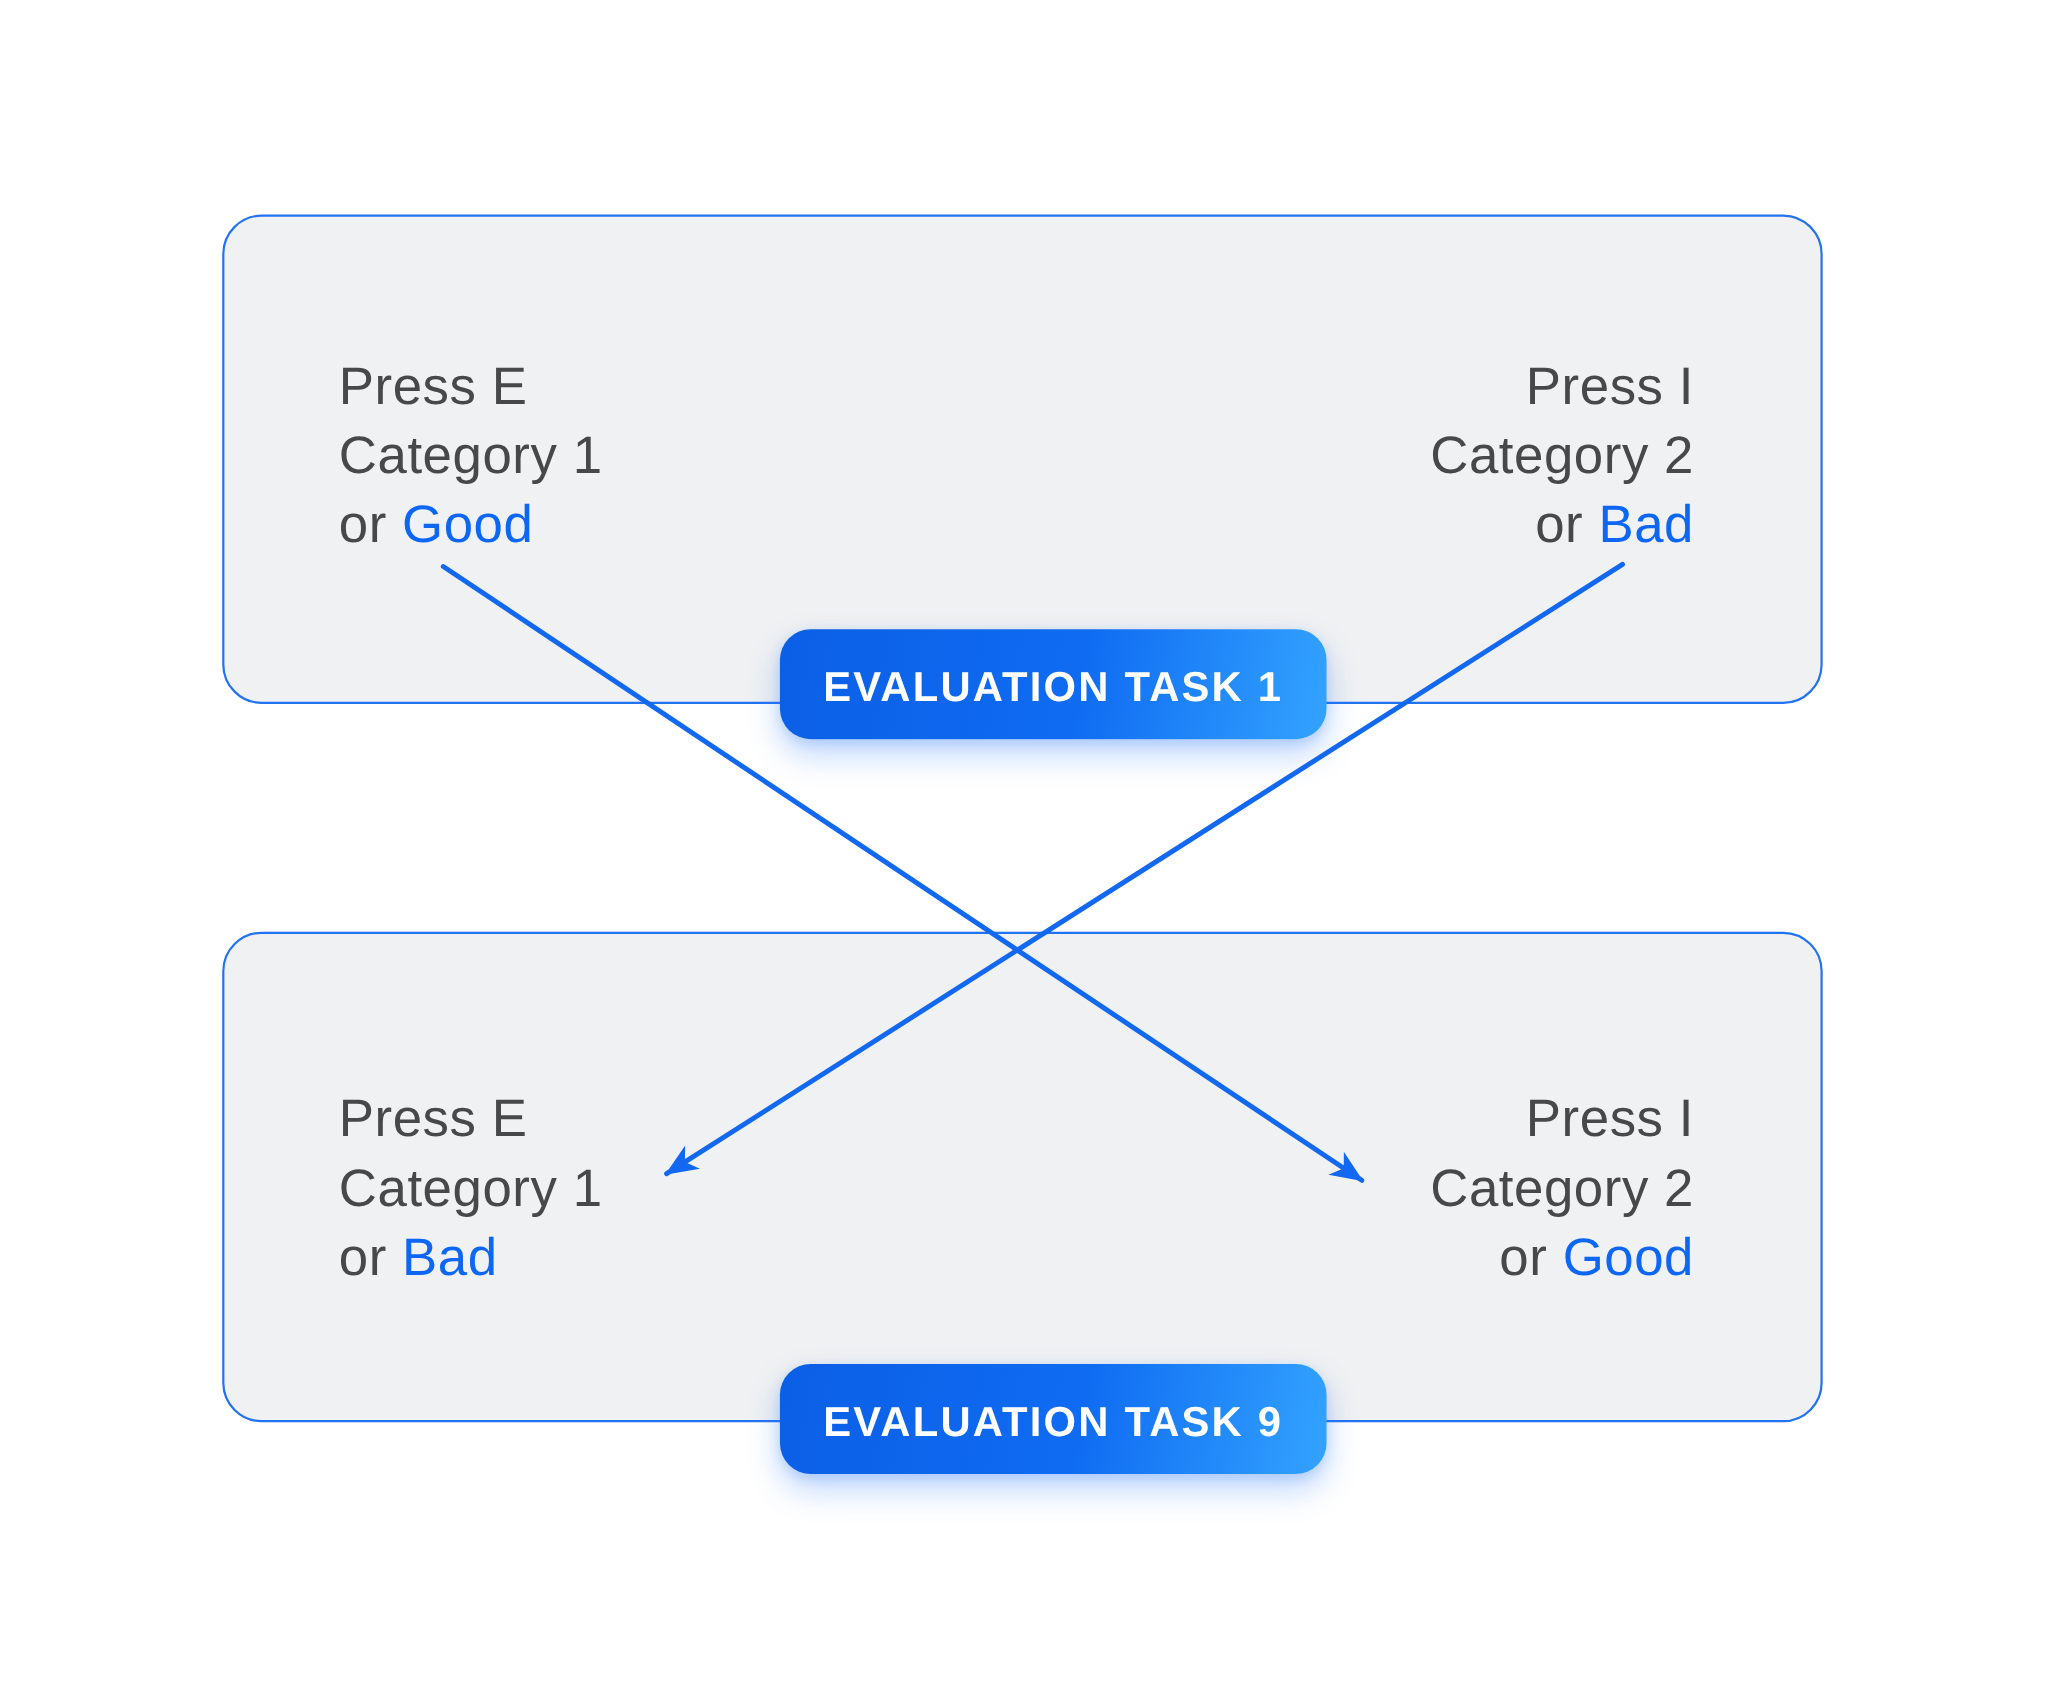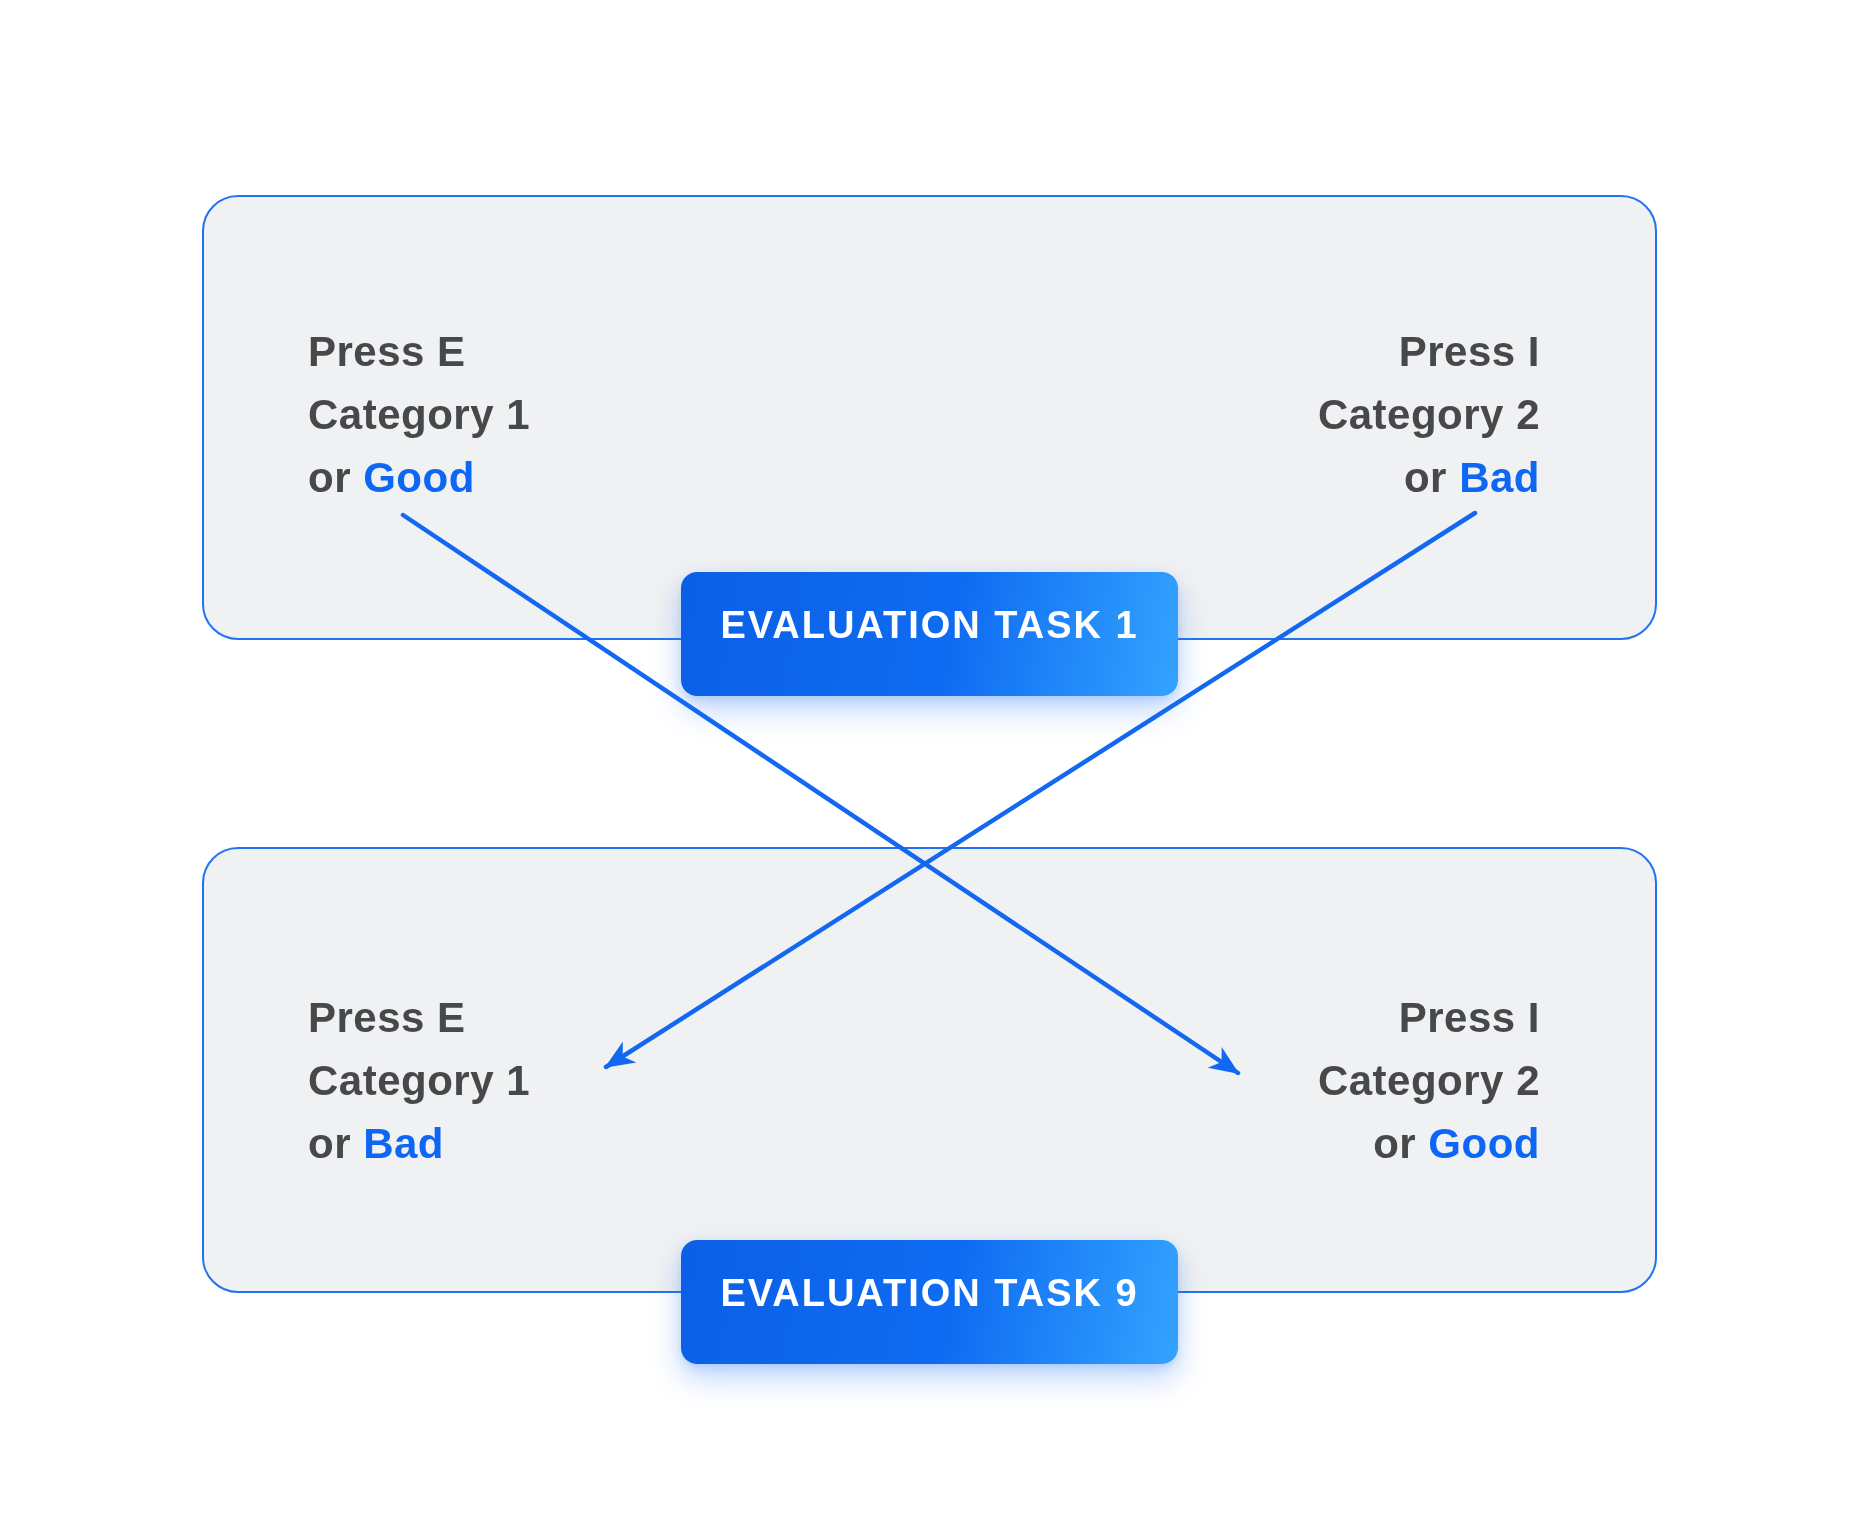--- a/index.html
+++ b/index.html
@@ -27,21 +27,21 @@
     position:absolute;
     left:202px;width:1455px;height:445px;
     background:var(--panel-bg);
     border:2px solid var(--border-blue);
     border-radius:36px;
   }
   .panel-1{top:195px;}
   .panel-2{top:847px;height:446px;}
   .keytext{
     position:absolute;
-    font-size:42px;line-height:63px;font-weight:700;
+    font-size:48px;line-height:63px;font-weight:400;
     color:var(--text-dark);
     letter-spacing:.5px;
     white-space:nowrap;
   }
   .keytext .blue{color:var(--text-blue);}
   .kt-tl{left:308px;top:320px;}
   .kt-tr{right:320px;top:320px;text-align:right;}
   .kt-bl{left:308px;top:986px;}
   .kt-br{right:320px;top:986px;text-align:right;}
   .arrows{
@@ -50,22 +50,22 @@
   }
   .arrow{
     stroke:var(--accent-blue);
     stroke-width:4.5;
     fill:none;
     stroke-linecap:round;
   }
   .arrowhead{fill:var(--accent-blue);}
   .badge{
     position:absolute;
-    left:681px;width:497px;height:124px;
-    border-radius:16px;
+    left:709px;width:497px;height:100px;
+    border-radius:28px;
     background:linear-gradient(100deg,var(--badge-grad-start) 0%,var(--badge-grad-mid) 55%,var(--badge-grad-end) 100%);
     color:var(--badge-text);
     font-size:38px;font-weight:700;letter-spacing:2px;
     text-align:center;line-height:106px;
     z-index:4;
     box-shadow:0 14px 30px rgba(40,120,245,.30),0 4px 10px rgba(40,120,245,.16);
   }
   .badge-1{top:572px;}
   .badge-2{top:1240px;}
 </style>

